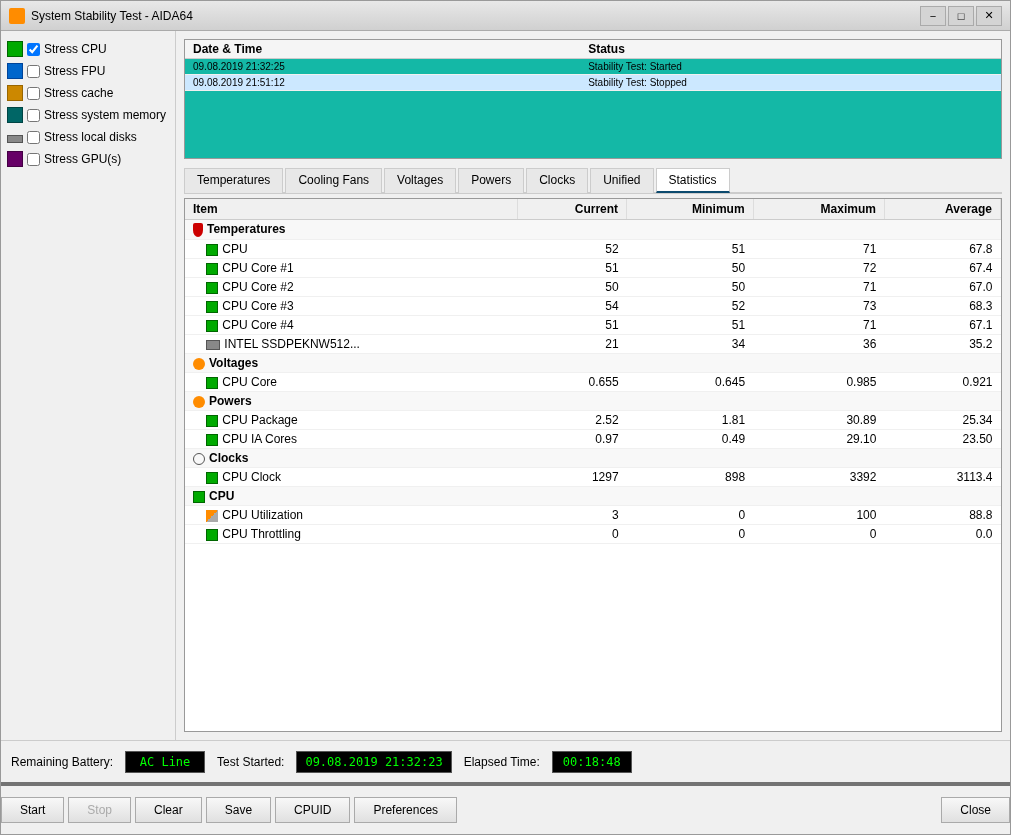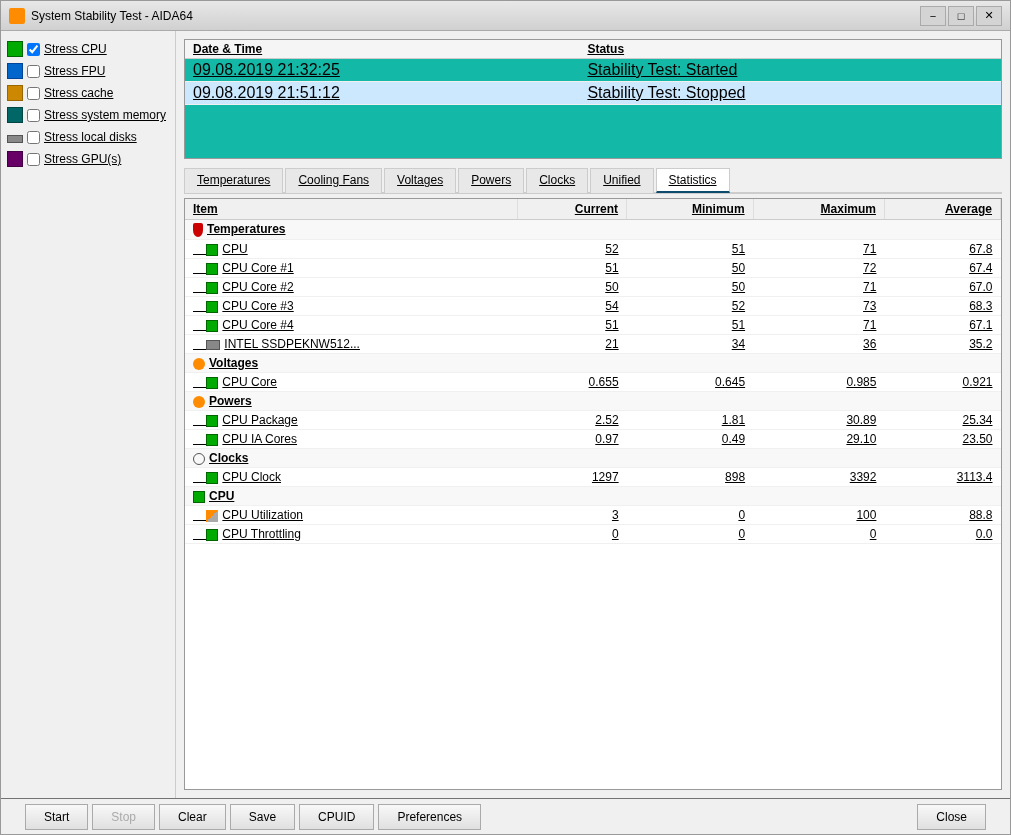--- a/index.html
+++ b/index.html
@@ -53,21 +53,20 @@
       display: flex;
       align-items: center;
       justify-content: center;
       font-size: 11px;
     }
 
     .main-content {
       display: flex;
       flex: 1;
       overflow: hidden;
-      text-decoration: underline;
     }
 
     .left-panel {
       width: 175px;
       padding: 8px 6px;
       border-right: 1px solid #ccc;
       flex-shrink: 0;
     }
     .checkbox-item {
       display: flex;
@@ -106,21 +105,21 @@
     .log-table th {
       background: #f5f5f5;
       border-bottom: 1px solid #ccc;
       padding: 2px 8px;
       text-align: left;
       font-weight: bold;
       font-size: 12px;
     }
     .log-table td {
       padding: 2px 8px;
-      font-size: 16px;
+      font-size: 10px;
       border-bottom: 1px solid #f0f0f0;
     }
     .log-row-selected {
       background: #cce8ff;
     }
 
     .tabs-container {
       margin-bottom: 4px;
     }
     .tabs {
@@ -205,26 +204,26 @@
       border: 1px solid #555;
       min-width: 80px;
       text-align: center;
     }
     .status-value.acline {
       background: #000;
       color: #00ff00;
     }
 
     .bottom-bar {
-      height: 36px;
+      height: 52px;
       background: #f0f0f0;
-      border-top: 1px solid #737373;
+      border-top: 4px solid #737373;
       display: flex;
       align-items: center;
-      padding: 0 24px;
+      padding: 0 0;
       gap: 4px;
       flex-shrink: 0;
     }
     .bottom-btn {
       height: 26px;
       padding: 0 18px;
       border: 1px solid #aaa;
       background: linear-gradient(to bottom, #f8f8f8, #e0e0e0);
       cursor: pointer;
       font-size: 12px;
@@ -431,20 +430,28 @@
       <td>0</td>
       <td>0</td>
       <td>0.0</td>
     </tr>
             </tbody>
         </table>
       </div>
     </div>
   </div>
 
+  <div class="status-bar">
+    <span class="status-label">Remaining Battery:</span>
+    <span class="status-value acline">AC Line</span>
+    <span class="status-label">Test Started:</span>
+    <span class="status-value">09.08.2019 21:32:23</span>
+    <span class="status-label">Elapsed Time:</span>
+    <span class="status-value">00:18:48</span>
+  </div>
 
   <div class="bottom-bar">
     <button class="bottom-btn">Start</button>
     <button class="bottom-btn" disabled="">Stop</button>
     <button class="bottom-btn">Clear</button>
     <button class="bottom-btn">Save</button>
     <button class="bottom-btn">CPUID</button>
     <button class="bottom-btn">Preferences</button>
     <div class="spacer"></div>
     <button class="bottom-btn">Close</button>

